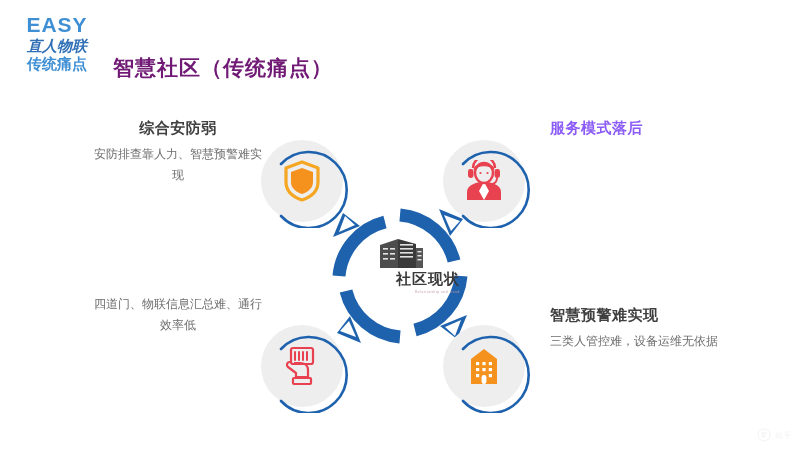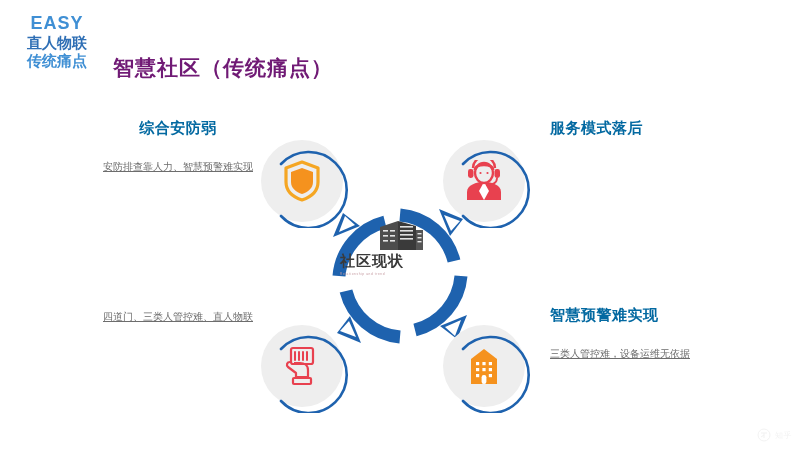--- a/index.html
+++ b/index.html
@@ -10,28 +10,28 @@
     position:relative;
     overflow:hidden;
   }
 
   
   .logo {
     position:absolute; left:18px; top:14px;
     width:78px; text-align:center; line-height:1;
   }
   .logo-easy {
-    font-size:18px; font-weight:bold; letter-spacing:1px;
+    font-size:21px; font-weight:bold; letter-spacing:1px;
     color:#3f8fd4; font-family:"Liberation Sans",sans-serif;
   }
   .logo-cn1, .logo-cn2 {
     font-size:15px; font-weight:bold; letter-spacing:0px;
     margin-top:3px;
   }
-  .logo-cn1 { color:#2f6fb5; }
+  .logo-cn1 { color:#2f6fb5;font-style:italic; }
   .logo-cn2 { color:#3f8fd4; }
 
   
   .page-title {
     position:absolute; left:113px; top:54px;
     font-size:21px; font-weight:bold; color:#701a75;
     letter-spacing:1px;
   }
 
   
@@ -51,49 +51,49 @@
     display:flex; align-items:center; justify-content:center;
   }
   .b-tl { left:261px; top:140px; }
   .b-tr { left:443px; top:140px; }
   .b-bl { left:261px; top:325px; }
   .b-br { left:443px; top:325px; }
 
   
   .center-ring { position:absolute; left:327px; top:203px; width:146px; height:146px; }
   .center-label {
-    position:absolute; left:340px; top:217px; width:120px;
-    text-align:left; pointer-events:none;
+    position:absolute; left:340px; top:235px; width:120px;
+    text-align:right; pointer-events:none;
   }
   .center-building { display:block; margin:0 auto 2px; }
   .center-title {
     font-size:15px; font-weight:bold; color:#3a3a3a; letter-spacing:1px;
     line-height:1.1;
   }
   .center-sub {
     font-size:3.2px; color:#c59aa0; letter-spacing:.6px;
     margin-top:2px; transform:scale(1); white-space:nowrap;
   }
 
   
   .txt { position:absolute; width:170px; }
   .txt .head {
     font-size:15px; font-weight:bold; line-height:1.3; letter-spacing:.5px;
   }
   .txt .desc {
-    font-size:10px; color:#6d6d6d; line-height:1.75; margin-top:20px;text-decoration:underline;
+    font-size:12px; color:#6d6d6d; line-height:1.75; margin-top:6px;
   }
   .t-tl { left:93px;  top:118px; text-align:center; }
   .t-tr { left:550px; top:118px; text-align:left; }
   .t-bl { left:93px;  top:288px; text-align:center; }
   .t-br { left:550px; top:305px; text-align:left; }
   .t-tl .desc, .t-bl .desc { text-align:center; }
   .t-tr .desc, .t-br .desc { text-align:left; }
-  .orange { color:#0369a1; }
-  .red    { color:#0369a1; }
+  .orange { color:#404040; }
+  .red    { color:#8b5cf6; }
 
   
   .watermark {
     position:absolute; right:8px; bottom:8px;
     display:flex; align-items:center; gap:4px;
     opacity:.18;
   }
   .watermark .wm-text {
     font-size:8px; color:#b8b8b8; letter-spacing:.5px;
   }
@@ -242,21 +242,21 @@
 <div class="txt t-tl">
   <div class="head orange">综合安防弱</div>
   <div class="desc">安防排查靠人力、智慧预警难实现</div>
 </div>
 
 <div class="txt t-tr">
   <div class="head red">服务模式落后</div>
 </div>
 
 <div class="txt t-bl">
-  <div class="desc">四道门、三类人管控难、直人物联</div>
+  <div class="desc">四道门、物联信息汇总难、通行效率低</div>
 </div>
 
 <div class="txt t-br">
   <div class="head orange">智慧预警难实现</div>
   <div class="desc">三类人管控难，设备运维无依据</div>
 </div>
 
 <div class="watermark">
   <svg width="14" height="14" viewBox="0 0 14 14">
     <circle cx="7" cy="7" r="6" fill="none" stroke="#b8b8b8" stroke-width="1"></circle>

